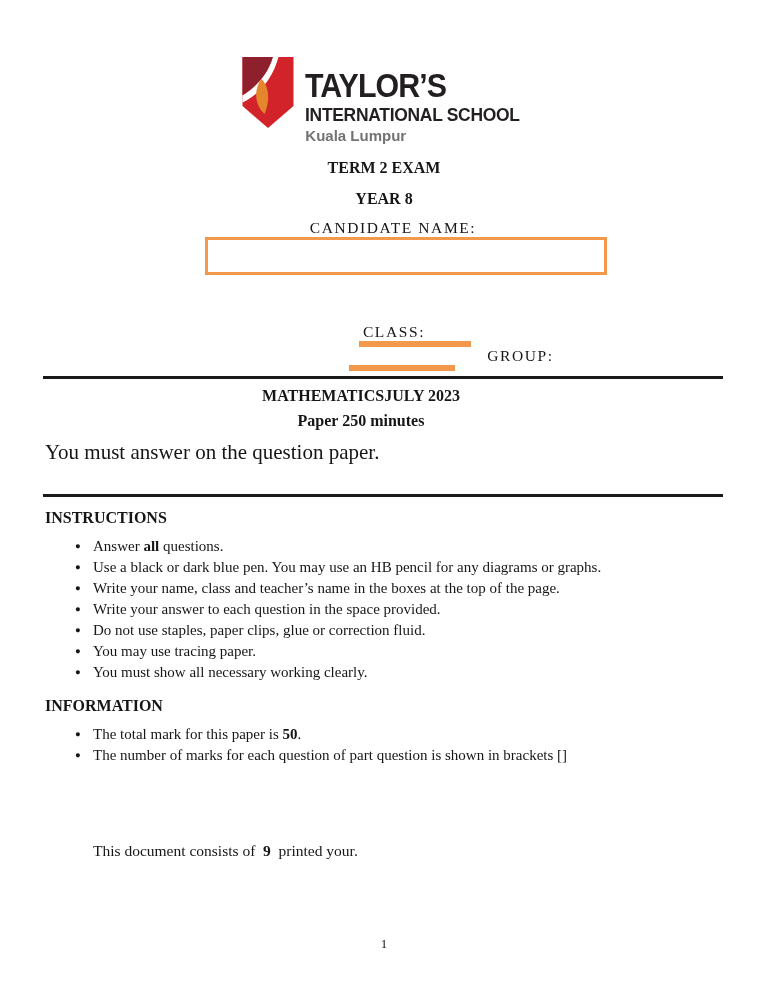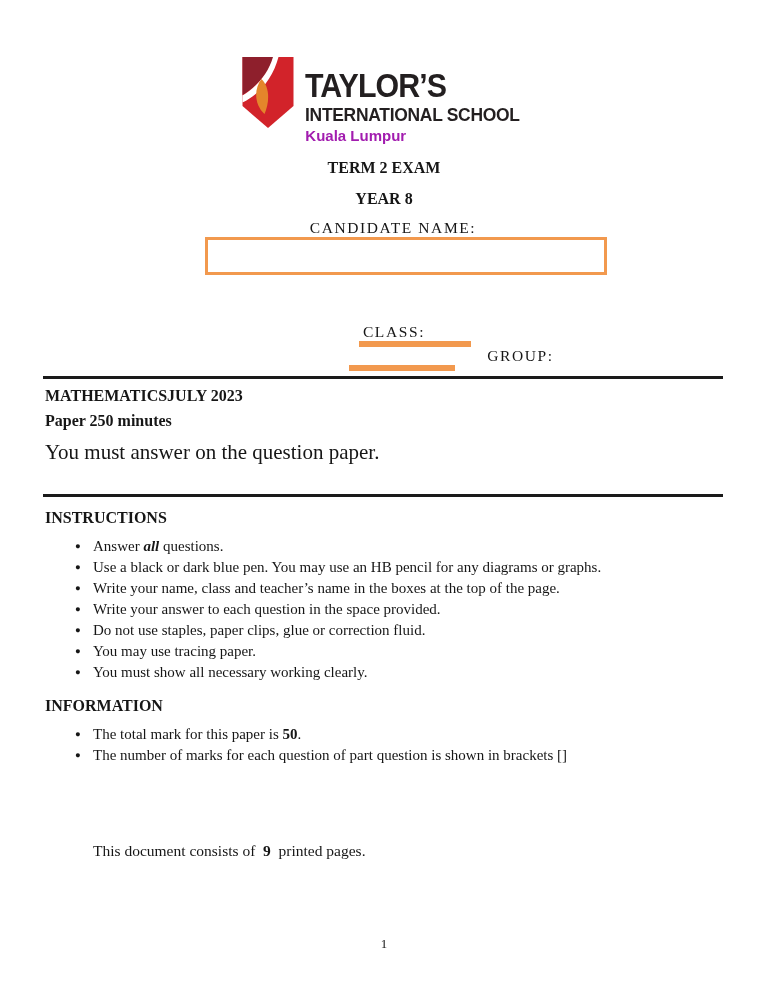--- a/index.html
+++ b/index.html
@@ -10,40 +10,40 @@
     overflow:hidden;
   }
   .page { position:relative; width:768px; height:994px; background:#ffffff; }
 
   
   .logo-block { display:flex; justify-content:center; align-items:flex-start; padding-top:56px; }
   .logo-shield { width:54px; height:74px; flex:0 0 auto; }
   .logo-text { margin-left:10px; padding-top:13px; font-family:"Liberation Sans", sans-serif; color:#231f20; }
   .logo-name { font-size:33px; font-weight:bold; letter-spacing:-1px; line-height:1; transform:scaleX(0.92); transform-origin:left; }
   .logo-sub  { font-size:18px; font-weight:bold; letter-spacing:-0.3px; margin-top:4px; line-height:1; transform:scaleX(0.97); transform-origin:left; }
-  .logo-city { font-size:15px; font-weight:bold; color:#a21caf; margin-top:4px; line-height:1; }
+  .logo-city { font-size:15px; font-weight:bold; color:#737373; margin-top:4px; line-height:1; }
 
   
   .exam-title { text-align:center; font-weight:bold; font-size:16px; margin-top:17px; line-height:1; }
   .exam-year  { text-align:center; font-weight:bold; font-size:16px; margin-top:15px; line-height:1; }
 
   
   .field-label { font-size:15.5px; letter-spacing:1.6px; white-space:nowrap; }
   .field-box { box-sizing:border-box; border:3px solid #F2994E; background:#ffffff; }
   .candidate-row { display:flex; align-items:center; margin:12px 45px 0 63px;flex-direction:column; }
   .name-box  { margin-left:26px; width:402px; height:38px; }
   .class-group-row { display:flex; align-items:center; margin:48px 45px 0 65px; height:40px;flex-direction:column; }
   .class-box { margin-left:42px; width:112px; height:40px; }
   .group-label { margin-left:253px; }
   .group-box { margin-left:16px; width:106px; height:38px; }
 
   
   .rule { border:none; height:3px; background:#1a1a1a; margin:13px 45px 0 43px; }
   .rule2 { margin-top:31px; }
-  .info-row { display:flex; justify-content:flex-start; margin:9px 45px 0 45px; font-size:16px; line-height:1; }
+  .info-row { display:flex; justify-content:center; margin:9px 45px 0 45px; font-size:16px; line-height:1; }
   .info-row .right { margin-right:46px; }
   .bold { font-weight:bold; }
   .note { margin:13px 45px 0 45px; font-size:21px; line-height:1; }
 
   
   .section-heading { font-size:16px; font-weight:bold; margin:12px 45px 0 45px; line-height:18px; }
   .info-heading { margin-top:14px; }
   ul.bullets { margin:9px 45px 0 45px; padding:0 0 0 30px; list-style:none; }
   ul.bullets li { position:relative; padding-left:18px; font-size:15px; line-height:21px; }
   ul.bullets li::before { content:"\25CF"; position:absolute; left:0; top:0; font-size:9.5px; line-height:21px; }
@@ -95,31 +95,31 @@
   <div class="info-row">
     <span class="bold">Paper 2</span>
     <span class="bold right">50 minutes</span>
   </div>
   <p class="note">You must answer on the question paper.</p>
 
   <hr class="rule rule2">
 
   <h3 class="section-heading">INSTRUCTIONS</h3>
   <ul class="bullets">
-      <li><span>Answer </span><span style="font-weight: bold; font-style: italic;">all</span><span> questions.</span></li>
+      <li><span>Answer </span><span style="font-weight: bold;">all</span><span> questions.</span></li>
       <li><span>Use a black or dark blue pen. You may use an HB pencil for any diagrams or graphs.</span></li>
       <li><span>Write your name, class and teacher’s name in the boxes at the top of the page.</span></li>
       <li><span>Write your answer to each question in the space provided.</span></li>
       <li><span>Do not use staples, paper clips, glue or correction fluid.</span></li>
       <li><span>You may use tracing paper.</span></li>
       <li><span>You must show all necessary working clearly.</span></li>
     </ul>
 
   <h3 class="section-heading info-heading">INFORMATION</h3>
   <ul class="bullets">
       <li><span>The total mark for this paper is </span><span style="font-weight: bold; text-align: right;">50</span><span>.</span></li>
       <li><span>The number of marks for each question of part question is shown in brackets []</span></li>
     </ul>
 
-  <p class="doc-note"><span>This document consists of  </span><span style="font-weight: bold;">9</span><span>  printed pages.</span></p>
+  <p class="doc-note"><span>This document consists of  </span><span style="font-weight: bold;">9</span><span>  printed your.</span></p>
   <div class="page-number">1</div>
 
 </div>
 
 </body></html>

